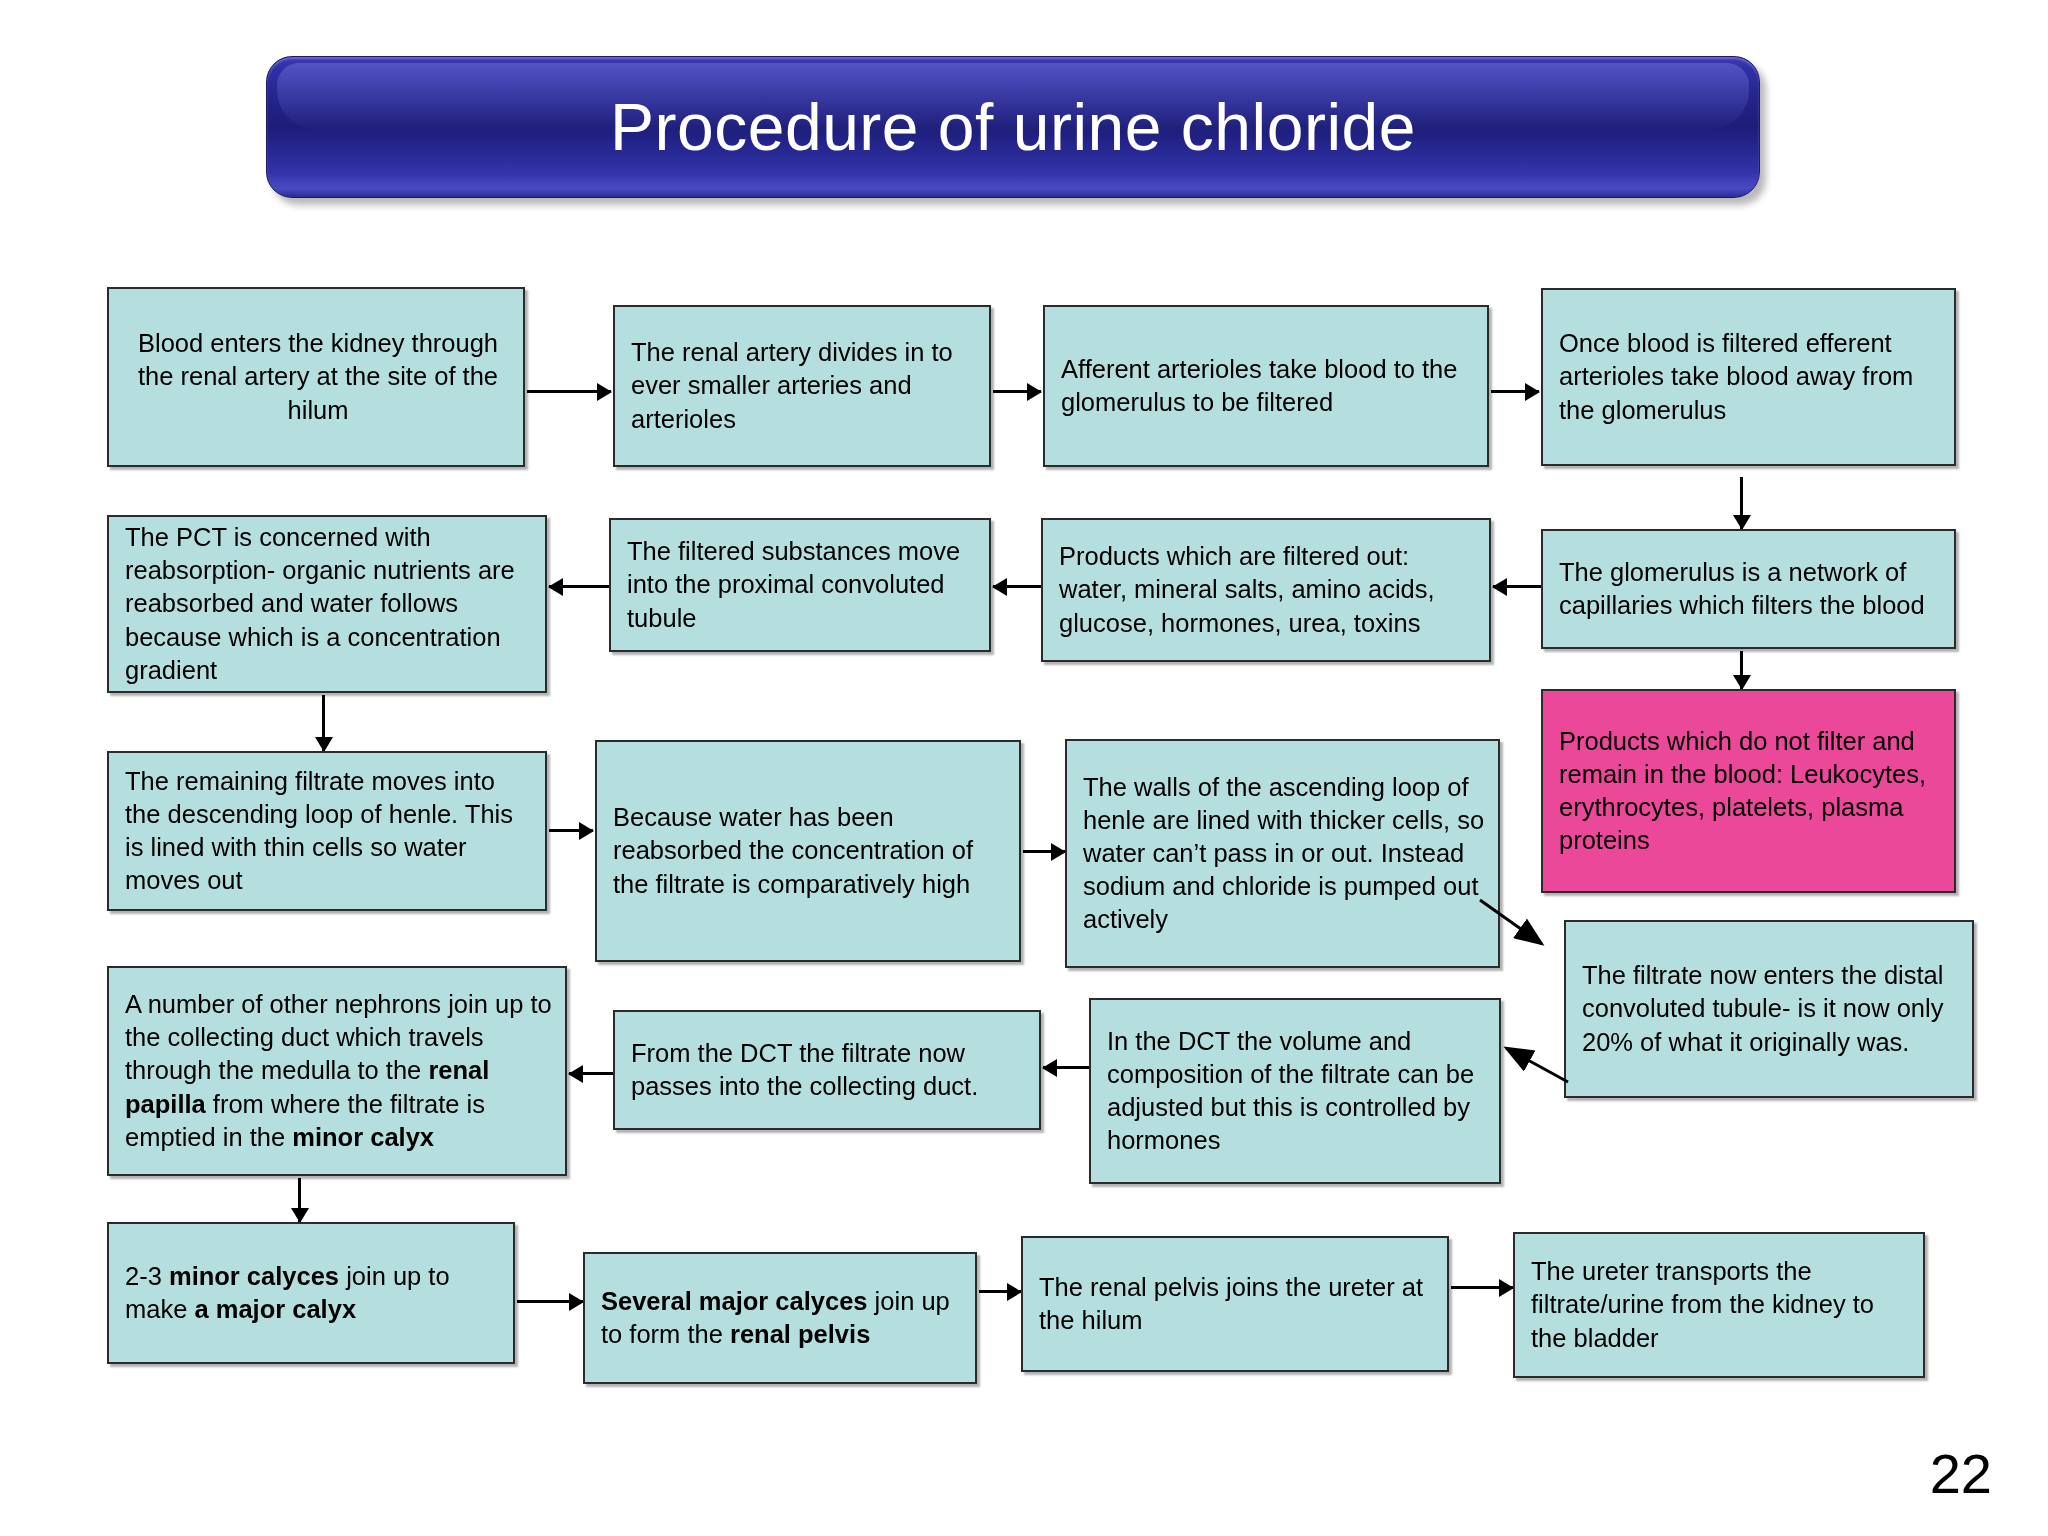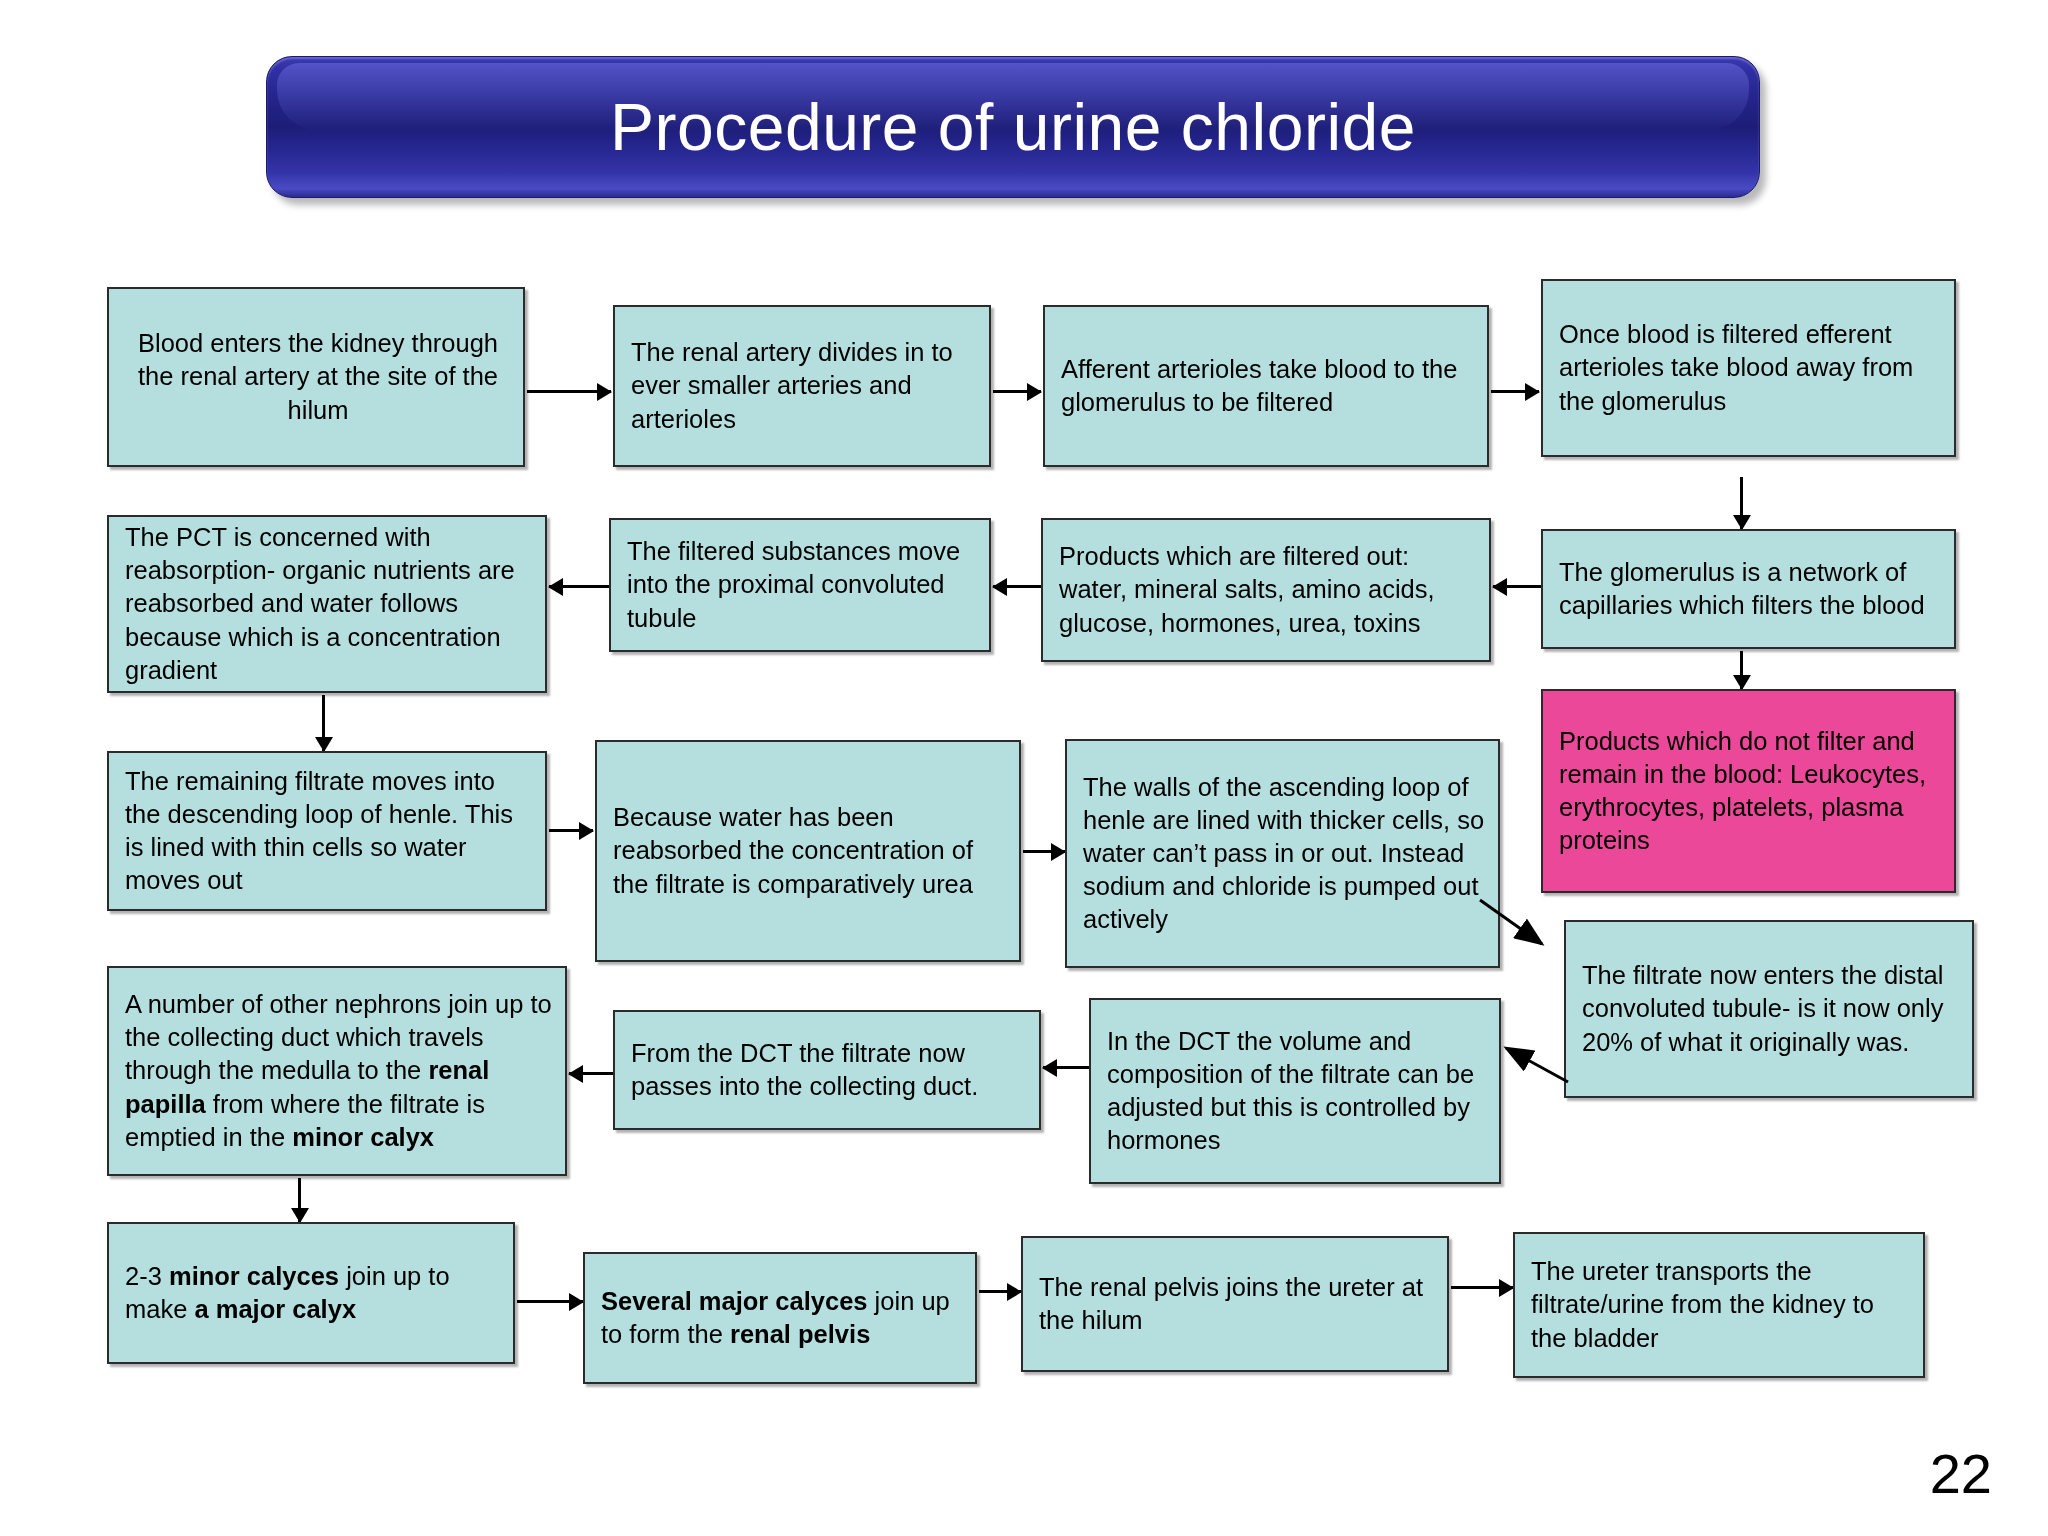--- a/index.html
+++ b/index.html
@@ -138,21 +138,21 @@
 <div class="harrow" style="left:527px; top:390px; width:84px;"></div>
 
 <div class="fbox" style="left:613px; top:305px; width:378px; height:162px;">The renal artery divides in to ever smaller arteries and arterioles</div>
 
 <div class="harrow" style="left:993px; top:390px; width:48px;"></div>
 
 <div class="fbox" style="left:1043px; top:305px; width:446px; height:162px;">Afferent arterioles take blood to the glomerulus to be filtered</div>
 
 <div class="harrow" style="left:1491px; top:390px; width:48px;"></div>
 
-<div class="fbox" style="left:1541px; top:279px; width:415px; height:178px;">Once blood is filtered efferent arterioles take blood away from the glomerulus</div>
+<div class="fbox" style="left:1541px; top:288px; width:415px; height:178px;">Once blood is filtered efferent arterioles take blood away from the glomerulus</div>
 
 <div class="varrow" style="left:1740px; top:477px; height:52px;"></div>
 
 <div class="fbox" style="left:107px; top:515px; width:440px; height:178px;">The PCT is concerned with reabsorption- organic nutrients are reabsorbed and water follows because which is a concentration gradient</div>
 
 <div class="harrow left" style="left:549px; top:585px; width:60px;"></div>
 
 <div class="fbox" style="left:609px; top:518px; width:382px; height:134px;">The filtered substances move into the proximal convoluted tubule</div>
 
 <div class="harrow left" style="left:993px; top:585px; width:48px;"></div>
@@ -166,21 +166,21 @@
 <div class="varrow" style="left:1740px; top:651px; height:38px;"></div>
 
 <div class="fbox pink" style="left:1541px; top:689px; width:415px; height:204px;">Products which do not filter and remain in the blood: Leukocytes, erythrocytes, platelets, plasma proteins</div>
 
 <div class="varrow" style="left:322px; top:695px; height:56px;"></div>
 
 <div class="fbox" style="left:107px; top:751px; width:440px; height:160px;">The remaining filtrate moves into the descending loop of henle.  This is lined with thin cells so water moves out</div>
 
 <div class="harrow" style="left:549px; top:829px; width:44px;"></div>
 
-<div class="fbox" style="left:595px; top:740px; width:426px; height:222px;">Because water has been reabsorbed the concentration of the filtrate is comparatively urea</div>
+<div class="fbox" style="left:595px; top:740px; width:426px; height:222px;">Because water has been reabsorbed the concentration of the filtrate is comparatively high</div>
 
 <div class="harrow" style="left:1023px; top:850px; width:42px;"></div>
 
 <div class="fbox" style="left:1065px; top:739px; width:435px; height:229px;">The walls of the ascending loop of henle are lined with thicker cells, so water can’t pass in or out. Instead sodium and chloride is pumped out actively</div>
 
 <svg style="position:absolute; left:1480px; top:900px; width:120px; height:120px; overflow:visible;">
   <defs>
     <marker id="ah" markerWidth="10" markerHeight="8" refX="9" refY="4" orient="auto">
       <polygon points="0 0, 10 4, 0 8" fill="#000"></polygon>
     </marker>

